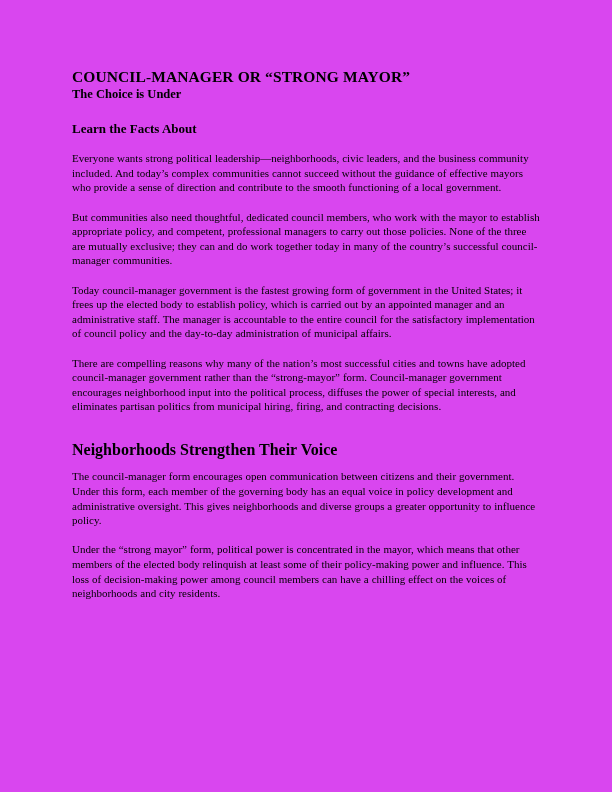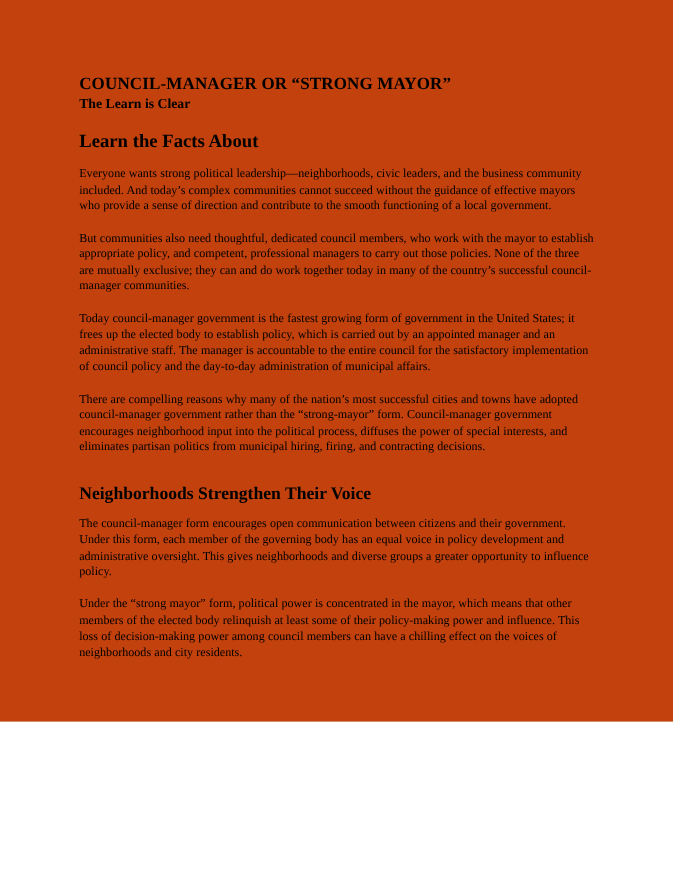--- a/index.html
+++ b/index.html
@@ -10,43 +10,43 @@
   body {
     width: 612px;
     height: 792px;
     font-family: "Liberation Serif", "DejaVu Serif", serif;
     color: #000000;
     -webkit-font-smoothing: antialiased;
   }
   .page {
     position: relative;
     width: 612px;
-    height: 656px;
-    background: #c2410c;
+    height: 792px;
+    background: #d946ef;
     box-sizing: border-box;
     padding: 68px 72px 0 72px;
   }
   .doc-body {
     width: 468px;
   }
   .doc-title {
     font-size: 15.5px;
     font-weight: bold;
     line-height: 18px;
     letter-spacing: 0.1px;
     margin: 0;
   }
   .doc-subtitle {
     font-size: 12.5px;
     font-weight: bold;
     line-height: 16px;
     margin: 0 0 0 0;
   }
   .section-label {
-    font-size: 17px;
+    font-size: 13px;
     font-weight: bold;
     line-height: 14.6px;
     margin: 20px 0 0 0;
   }
   .section-label .line {
     display: block;
   }
   p.para {
     font-size: 11px;
     line-height: 14.6px;
@@ -65,21 +65,21 @@
   }
 </style>
 </head>
 <body>
 
 <div class="page">
   <div class="doc-body">
 
     <h1 class="doc-title">COUNCIL-MANAGER OR “STRONG MAYOR”</h1>
 
-    <h2 class="doc-subtitle">The Learn is Clear</h2>
+    <h2 class="doc-subtitle">The Choice is Under</h2>
 
     <div class="section-label">
       <span class="line">Learn the Facts About</span>
     </div>
 
     <p class="para">Everyone wants strong political leadership—neighborhoods, civic leaders, and the business community included.  And today’s complex communities cannot succeed without the guidance of effective mayors who provide a sense of direction and contribute to the smooth functioning of a local government.</p>
 
     <p class="para">But communities also need thoughtful, dedicated council members, who work with the mayor to establish appropriate policy, and competent, professional managers to carry out those policies.  None of the three are mutually exclusive; they can and do work together today in many of the country’s successful council-manager communities.</p>
 
     <p class="para">Today council-manager government is the fastest growing form of government in the United States; it frees up the elected body to establish policy, which is carried out by an appointed manager and an administrative staff.  The manager is accountable to the entire council for the satisfactory implementation of council policy and the day-to-day administration of municipal affairs.</p>

